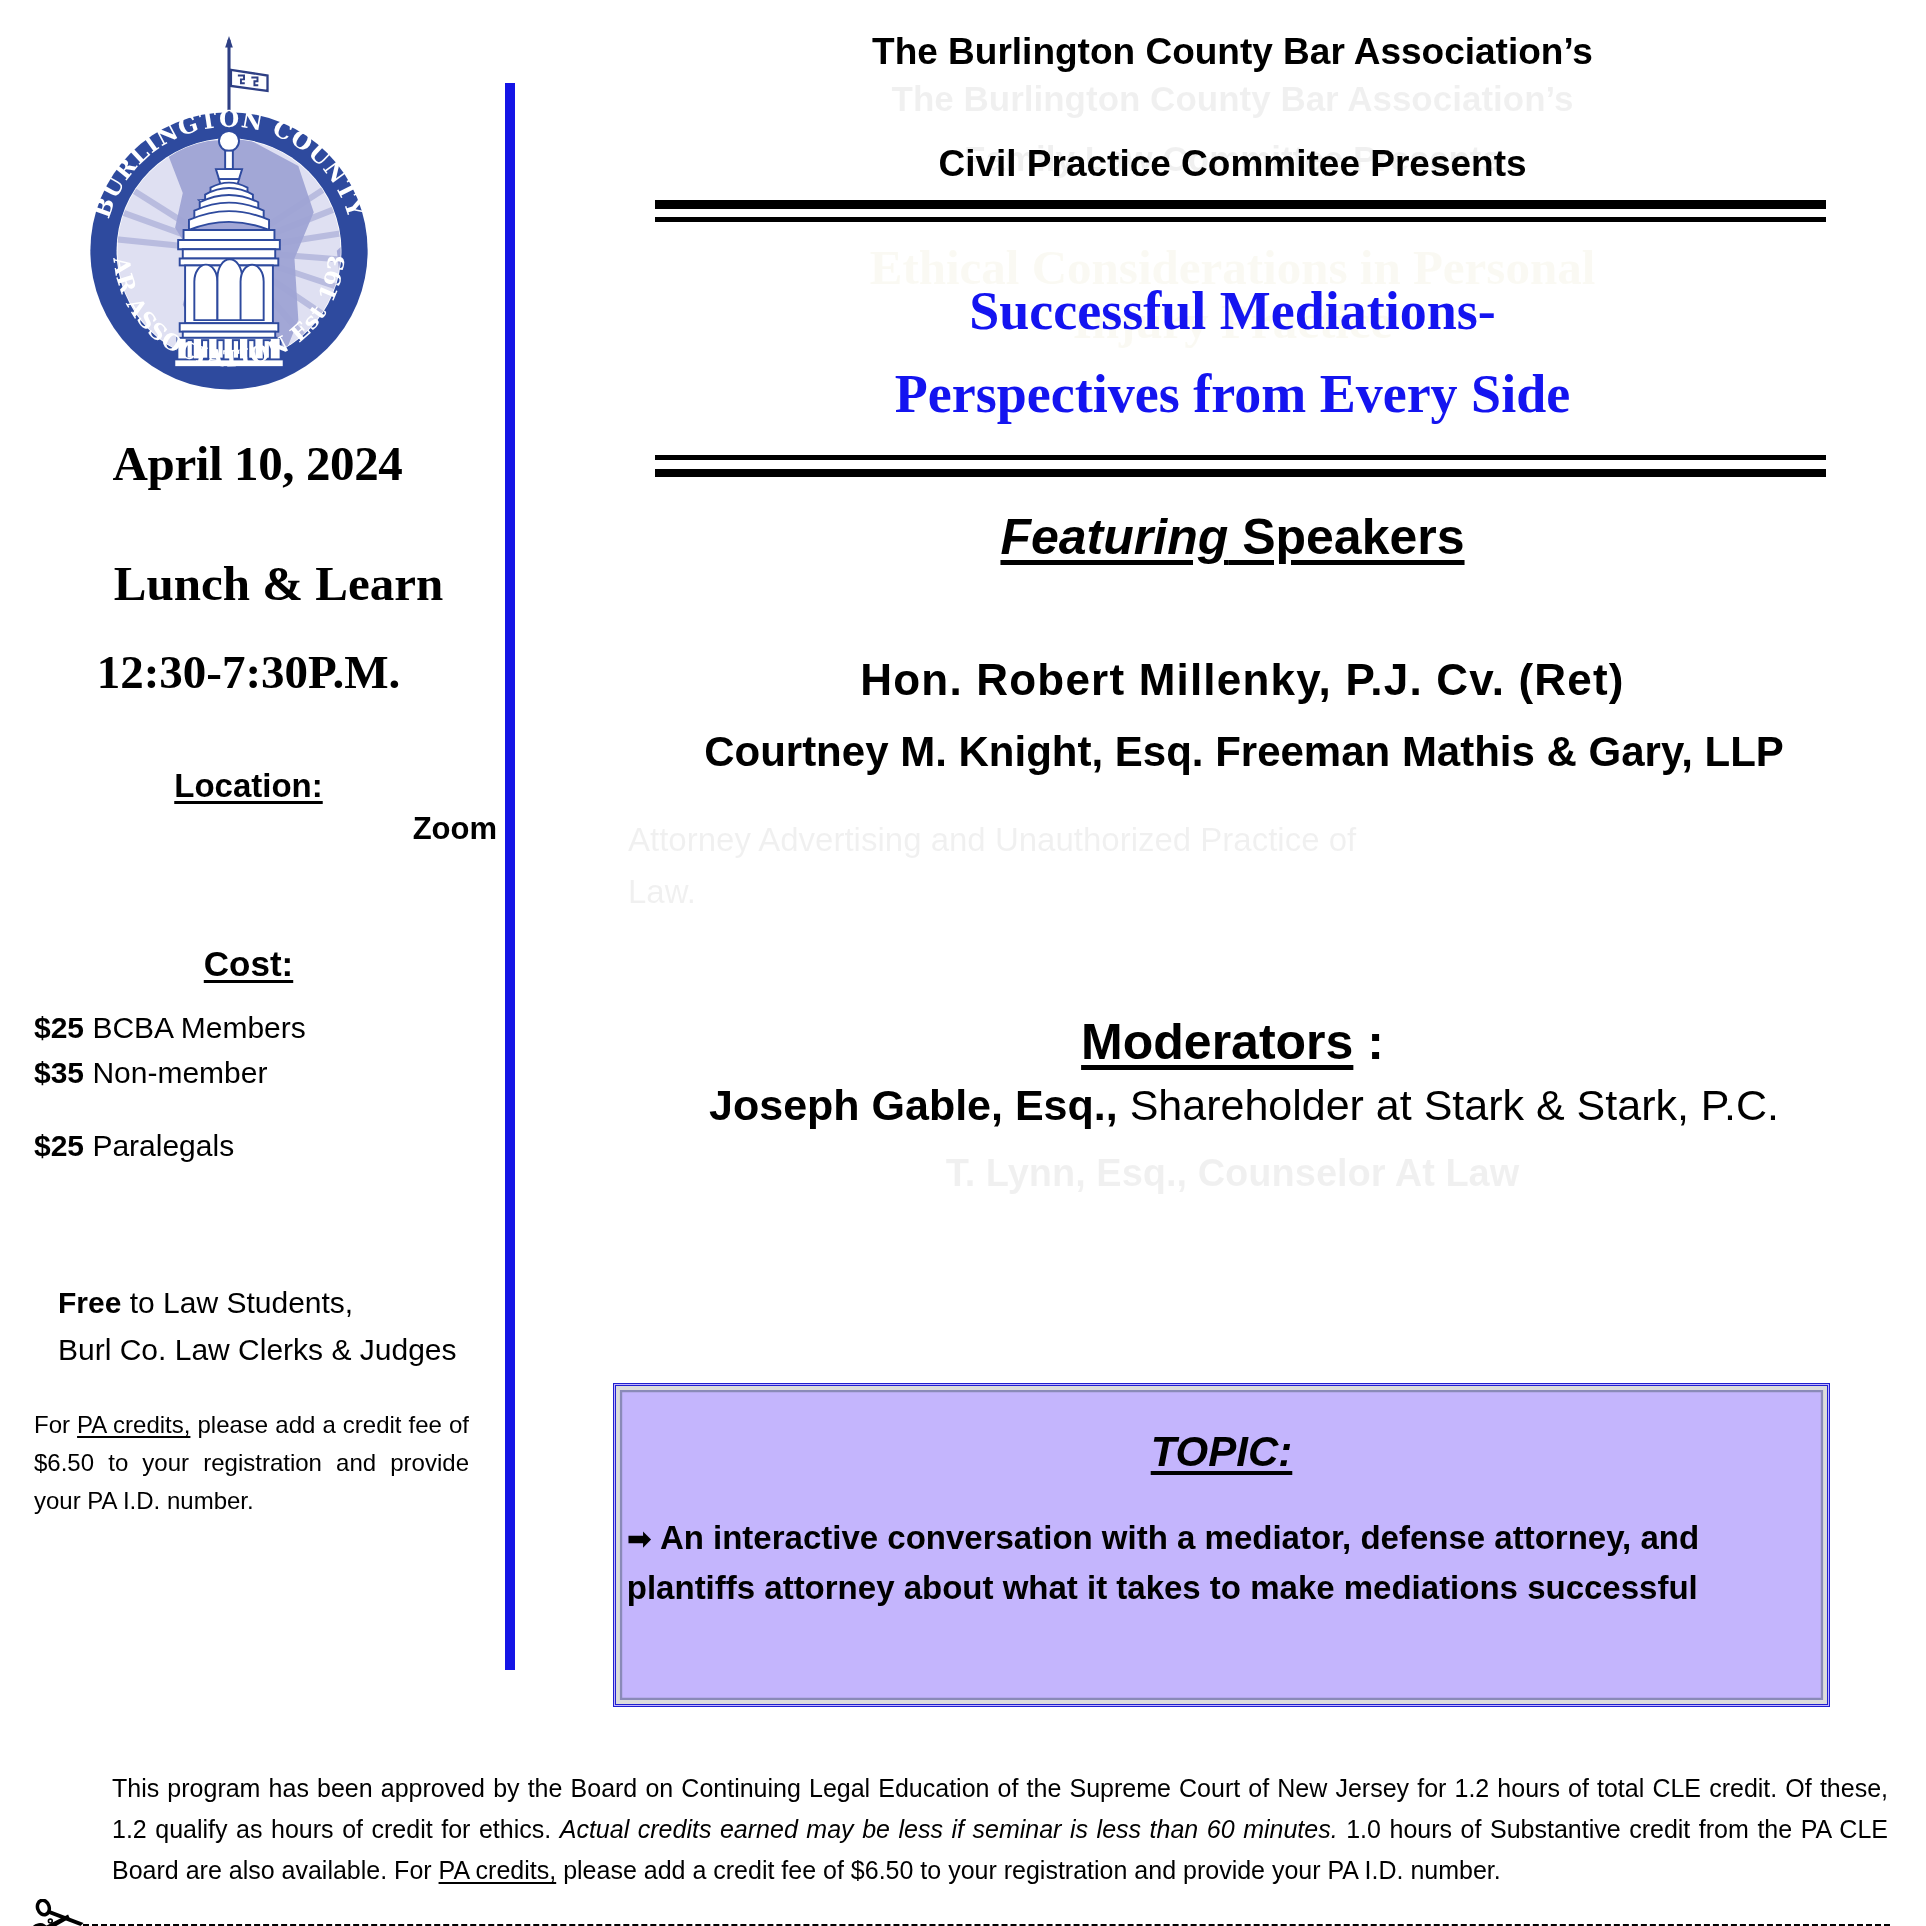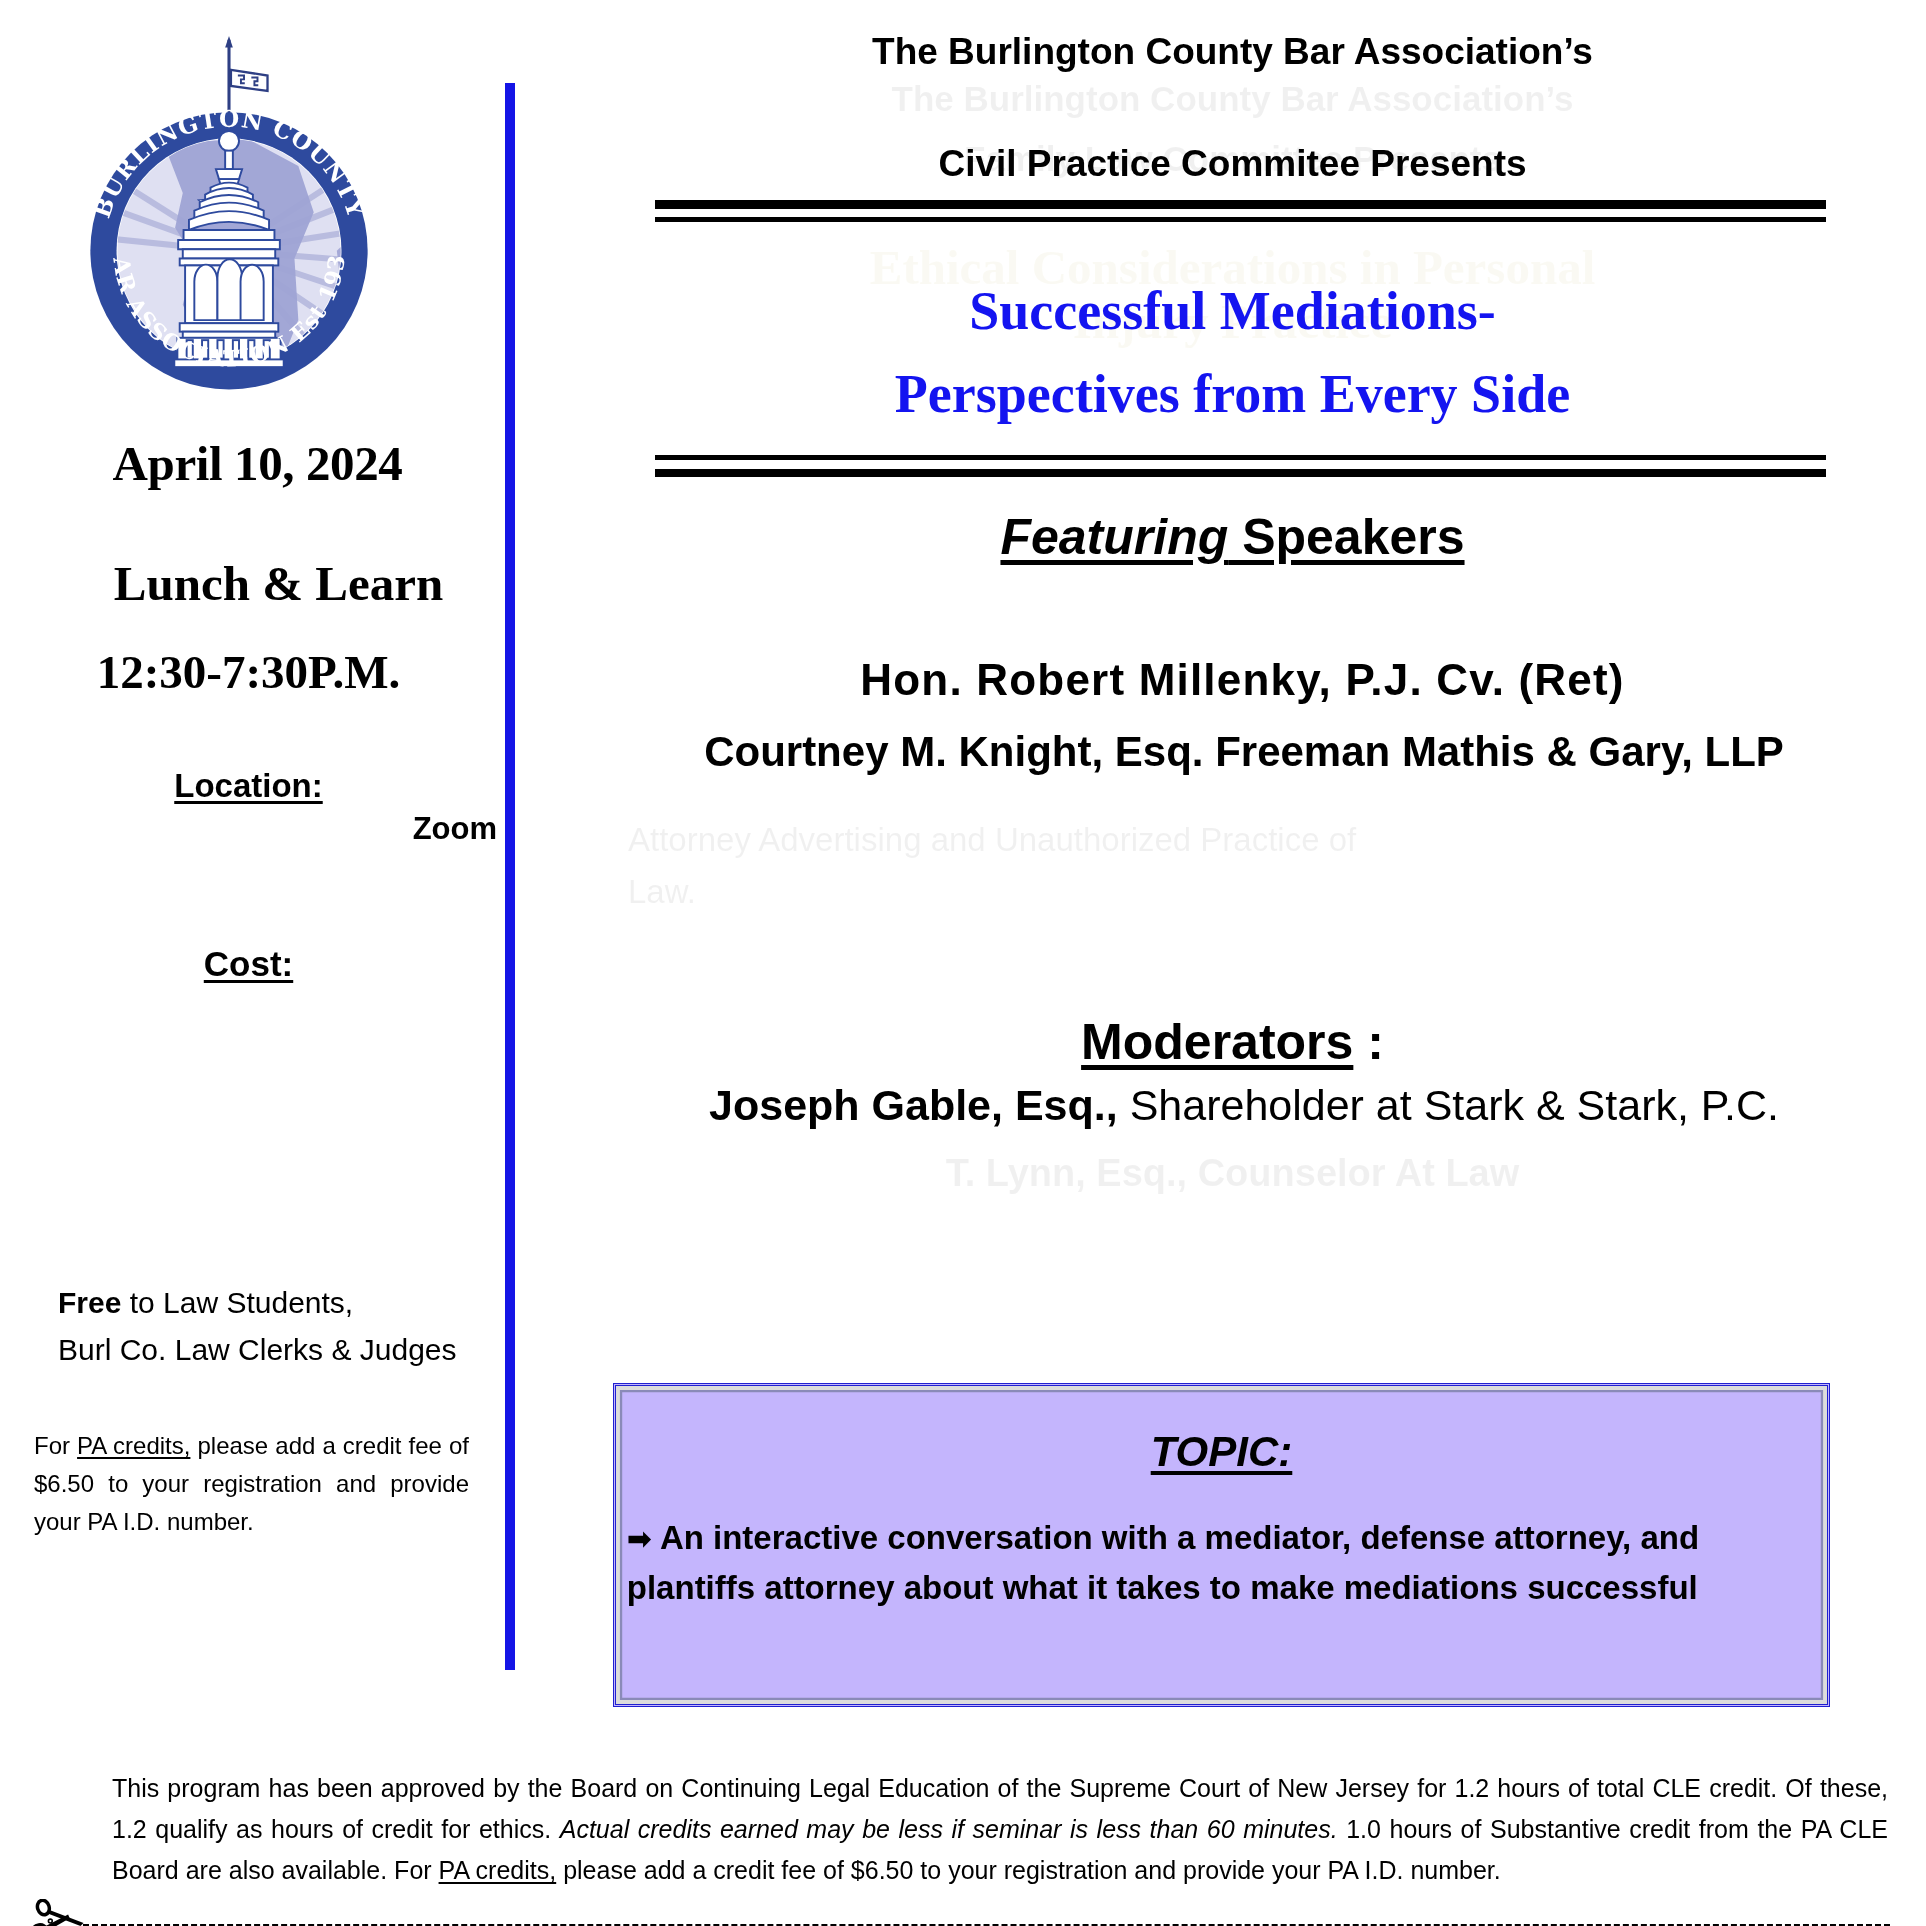--- a/index.html
+++ b/index.html
@@ -50,21 +50,21 @@
   .cost-list{position:absolute;left:34px;top:1005px;width:455px;}
   .cost-row{font-size:30px;line-height:45px;white-space:nowrap;}
   .cost-row b{font-weight:700;}
   .cost-gap{height:28px;}
 
   .free-block{position:absolute;left:34px;top:1279px;width:462px;font-size:30px;line-height:47px;margin-left:24px;}
   .free-block b{font-weight:700;}
 
   .pa-note{
     position:absolute;left:34px;top:1406px;width:435px;
-    font-size:24px;line-height:38px;text-align:justify;margin-top:21px;
+    font-size:24px;line-height:38px;text-align:justify;
   }
   .pa-note .u{text-decoration:underline;text-underline-offset:2.7px;}
 
   .vline{
     position:absolute;left:505px;top:83px;width:10px;height:1587px;
     background:#1414e6;
   }
 
   .org-line{
     position:absolute;left:520px;top:31px;width:1425px;text-align:center;
@@ -248,20 +248,26 @@
 
     <div class="date-line">April 10, 2024</div>
     <div class="lunch-line">Lunch &amp; Learn</div>
     <div class="time-line">12:30-7:30P.M.</div>
 
     <div class="loc-head">Location:</div>
     <div class="loc-val">Zoom</div>
 
     <div class="cost-head">Cost:</div>
 
+    <div class="cost-list">
+      <div class="cost-row"><b>$25</b><span> BCBA Members</span></div>
+      <div class="cost-row"><b>$35</b><span> Non-member</span></div>
+      <div class="cost-gap"></div>
+      <div class="cost-row"><b>$25</b><span> Paralegals</span></div>
+    </div>
 
     <div class="free-block">
       <b>Free</b><span> to Law Students,</span><br>
       <span>Burl Co. Law Clerks &amp; Judges</span>
     </div>
 
     <div class="pa-note"><span>For </span><span class="u">PA credits,</span><span> please add a credit fee of $6.50 to your registration and provide your PA I.D. number.</span></div>
   </div>
 
   <div class="vline"></div>

